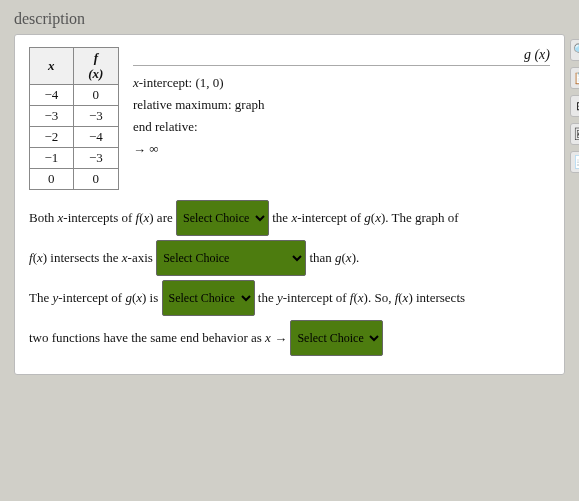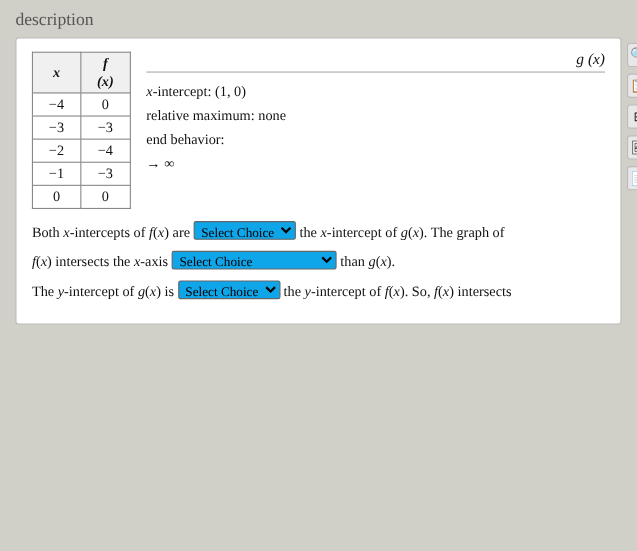--- a/index.html
+++ b/index.html
@@ -95,23 +95,23 @@
       margin-bottom: 4px;
     }
 
     
     select.inline-select {
       font-size: 12px;
       font-family: inherit;
       padding: 1px 2px;
       border: 1px solid #666;
       border-radius: 2px;
-      background: #0ea5e9;
+      background: #4d7c0f;
       cursor: pointer;
-      height: 17px;
+      height: 36px;
     }
   </style>
 </head>
 <body>
 
 <div class="description-label">description</div>
 
 <div class="main-content">
 
   <div class="side-icons">
@@ -155,22 +155,22 @@
             <td>0</td>
           </tr>
         </tbody>
       </table>
     </div>
 
     <div style="flex:1;">
       <div style="font-style:italic; font-size:14px; text-align:right; border-bottom:1px solid #aaa; margin-bottom:6px; padding-bottom:2px;">g (x)</div>
       <div class="info-block">
         <div><span class="math">x</span>-intercept: (1, 0)</div>
-        <div>relative maximum: none</div>
-        <div>end behavior:</div>
+        <div>relative maximum: graph</div>
+        <div>end relative:</div>
         <div>→ ∞</div>
       </div>
     </div>
   </div>
 
   <div class="answer-text">
 
     <p>
       <span>Both <span class="math">x</span>-intercepts of <span class="math">f</span>(<span class="math">x</span>) are</span>
       <select class="inline-select">
@@ -200,15 +200,23 @@
         <option>above</option>
         <option>below</option>
         <option>equal to</option>
       </select>
       <span>the <span class="math">y</span>-intercept of <span class="math">f</span>(<span class="math">x</span>). So, <span class="math">f</span>(<span class="math">x</span>) intersects</span>
     </p>
 
 
 
 
+    <p>
+      <span>two functions have the same end behavior as <span class="math">x</span> →</span>
+      <select class="inline-select">
+        <option value="">Select Choice</option>
+        <option>−∞</option>
+        <option>∞</option>
+      </select>
+    </p>
 
   </div>
 </div>
 
 </body></html>

